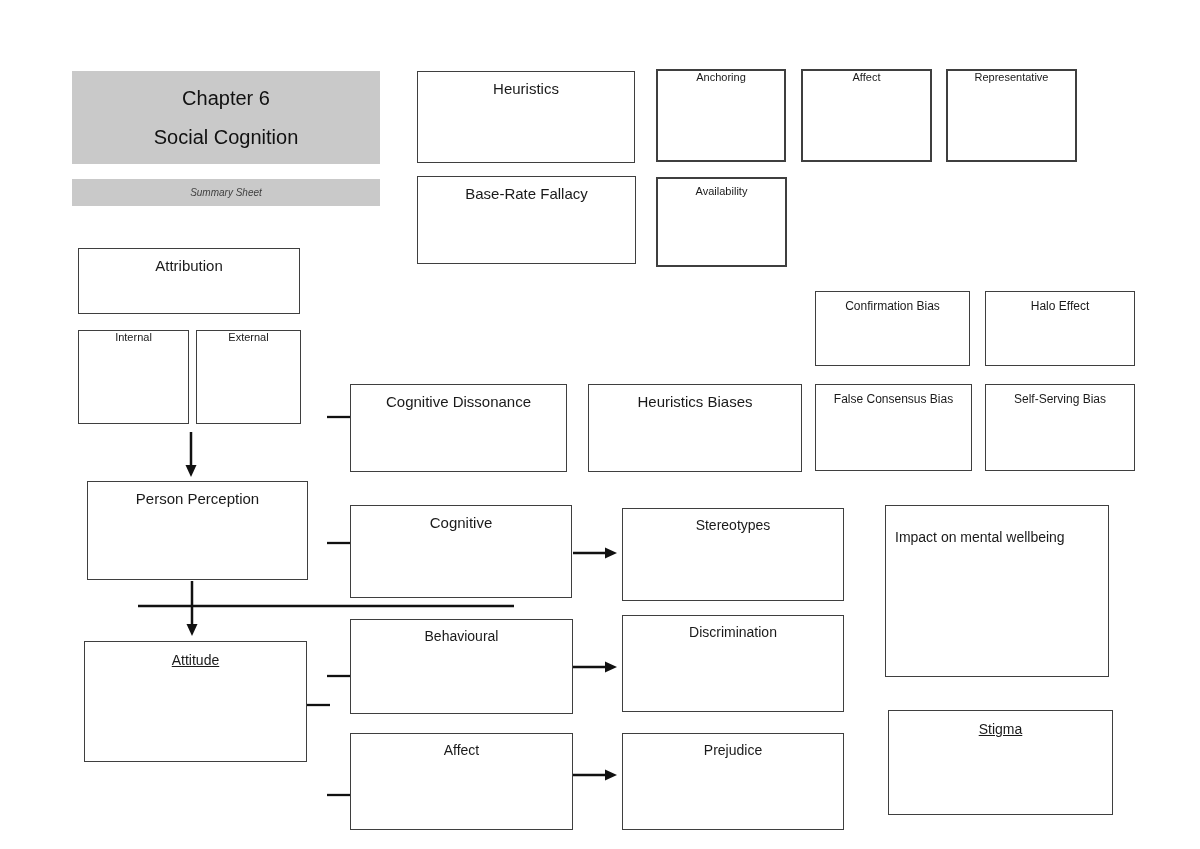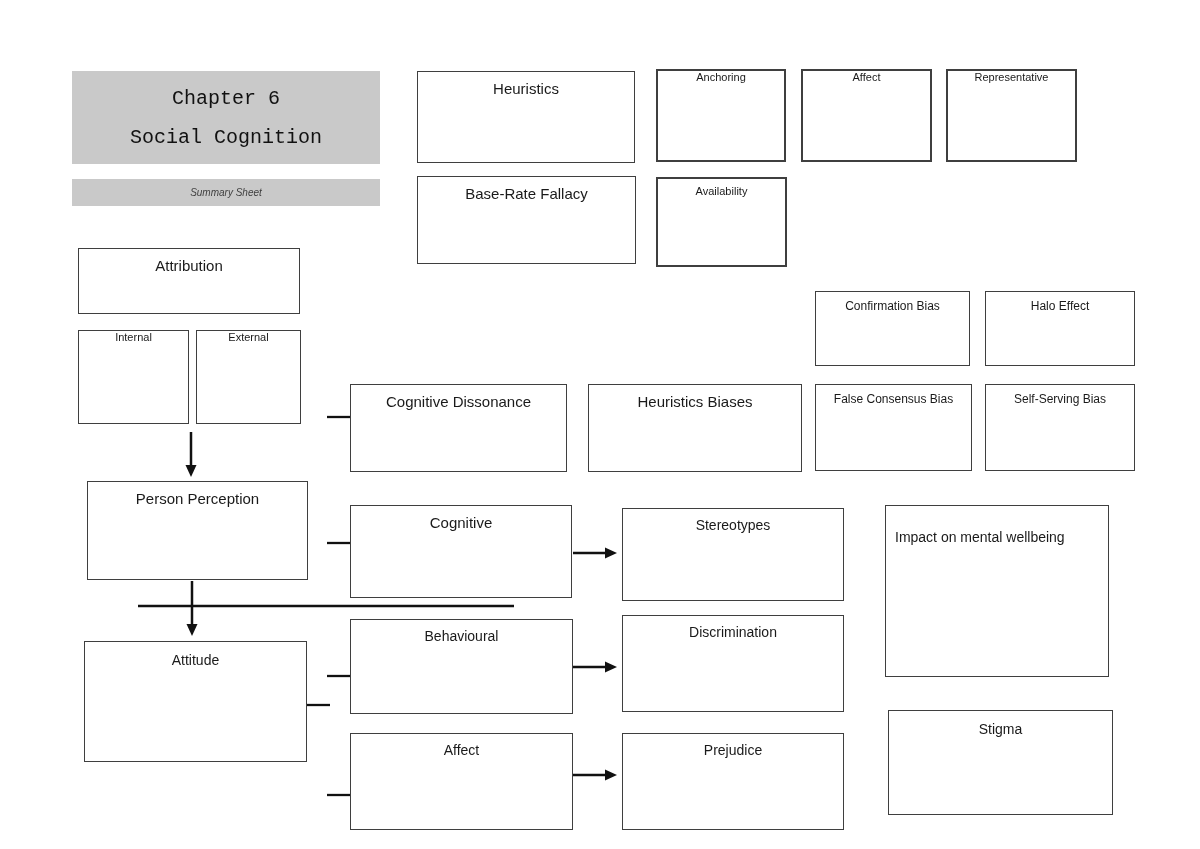--- a/index.html
+++ b/index.html
@@ -36,35 +36,34 @@
   }
   .lbl{
     display:block;
     color:var(--text);
     line-height:1.25;
   }
   .lbl.lg{font-size:15px;padding-top:8px;}
   .lbl.md{font-size:14px;padding-top:8px;}
   .lbl.bs{font-size:12px;padding-top:7px;}
   .lbl.sm{font-size:11px;}
-  .lbl.pt10{padding-top:10px;}
+  .lbl.pt10{padding-top:10px;text-decoration:underline;}
   .lbl.left{
     text-align:left;
     padding-left:9px;
     padding-right:6px;
     padding-top:6px;
     margin-top:17px;
   }
   .title-box{
     display:flex;
     flex-direction:column;
     justify-content:center;
     align-items:center;
     row-gap:16px;
-    font-family:Liberation Mono, monospace;
   }
   .title-line{
     font-size:20px;
     color:#111;
   }
   .subtitle-bar{
     display:flex;
     align-items:center;
     justify-content:center;
   }

